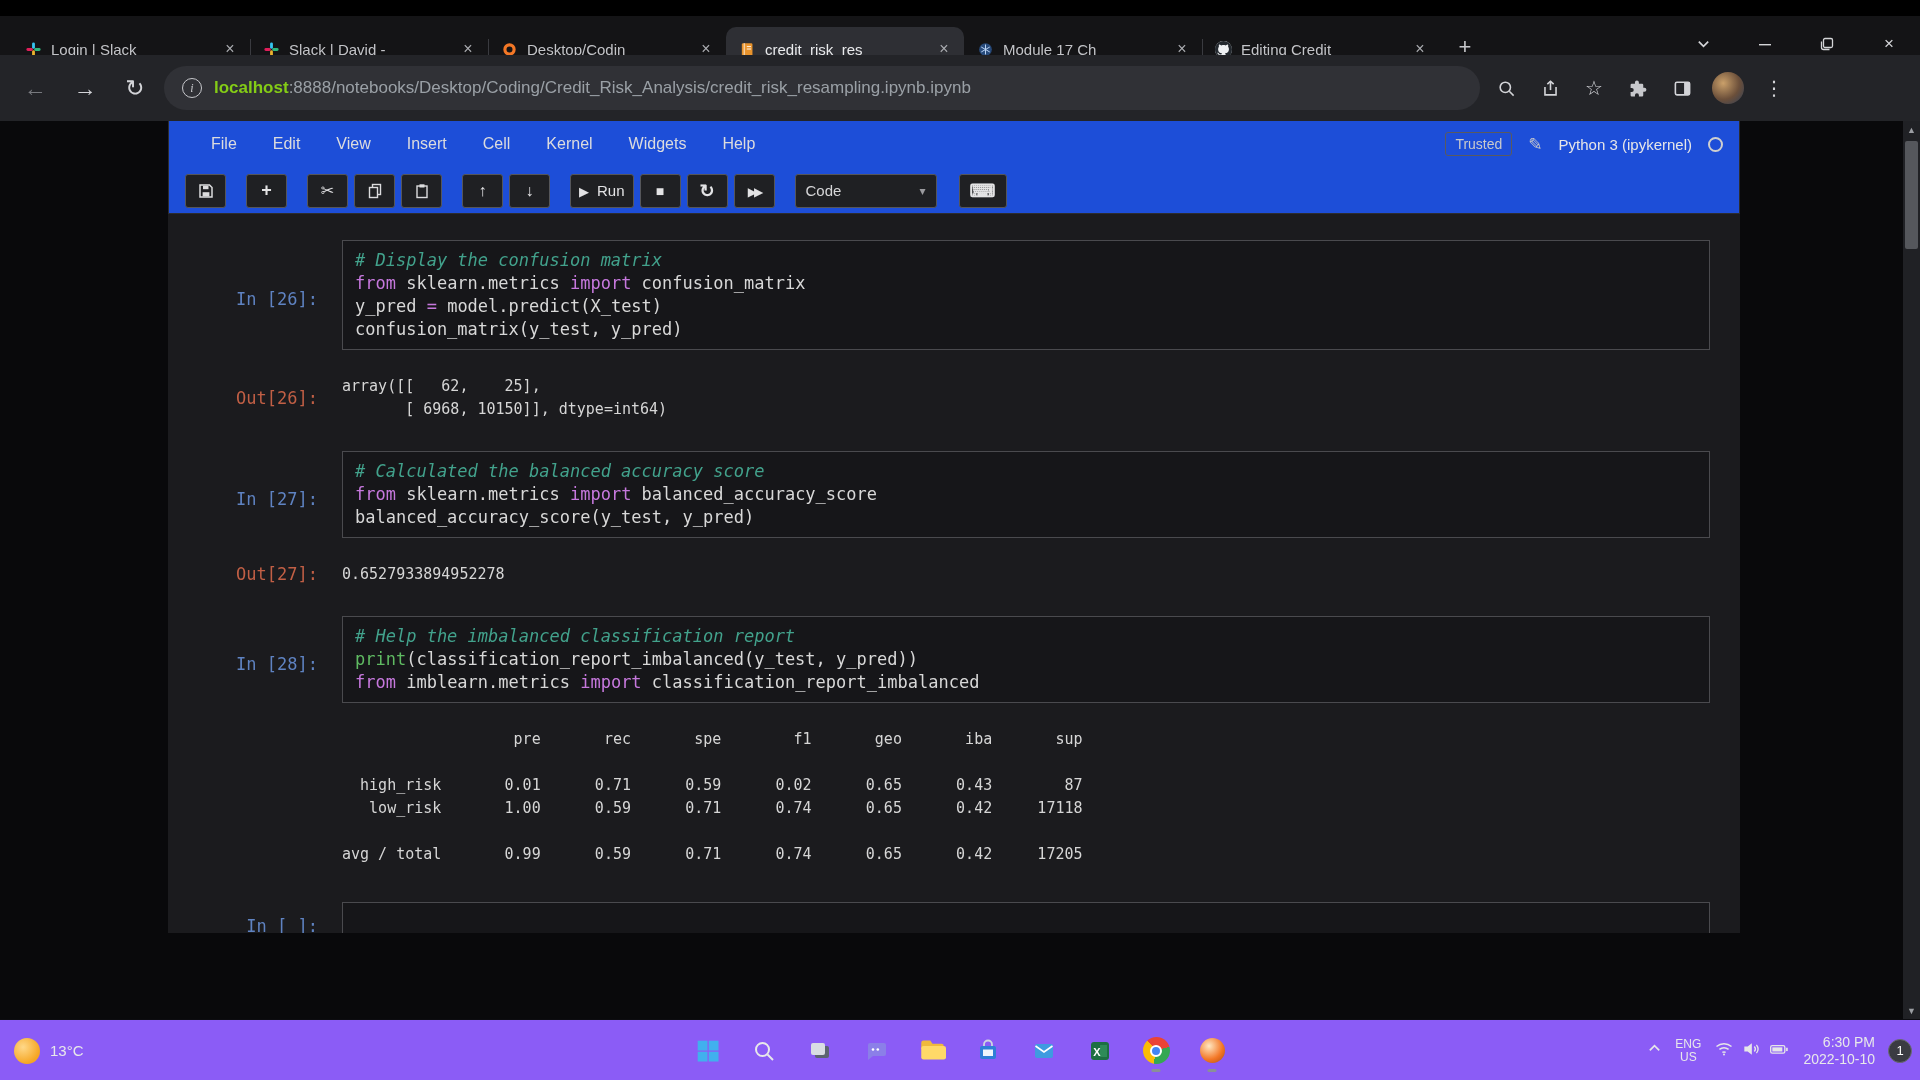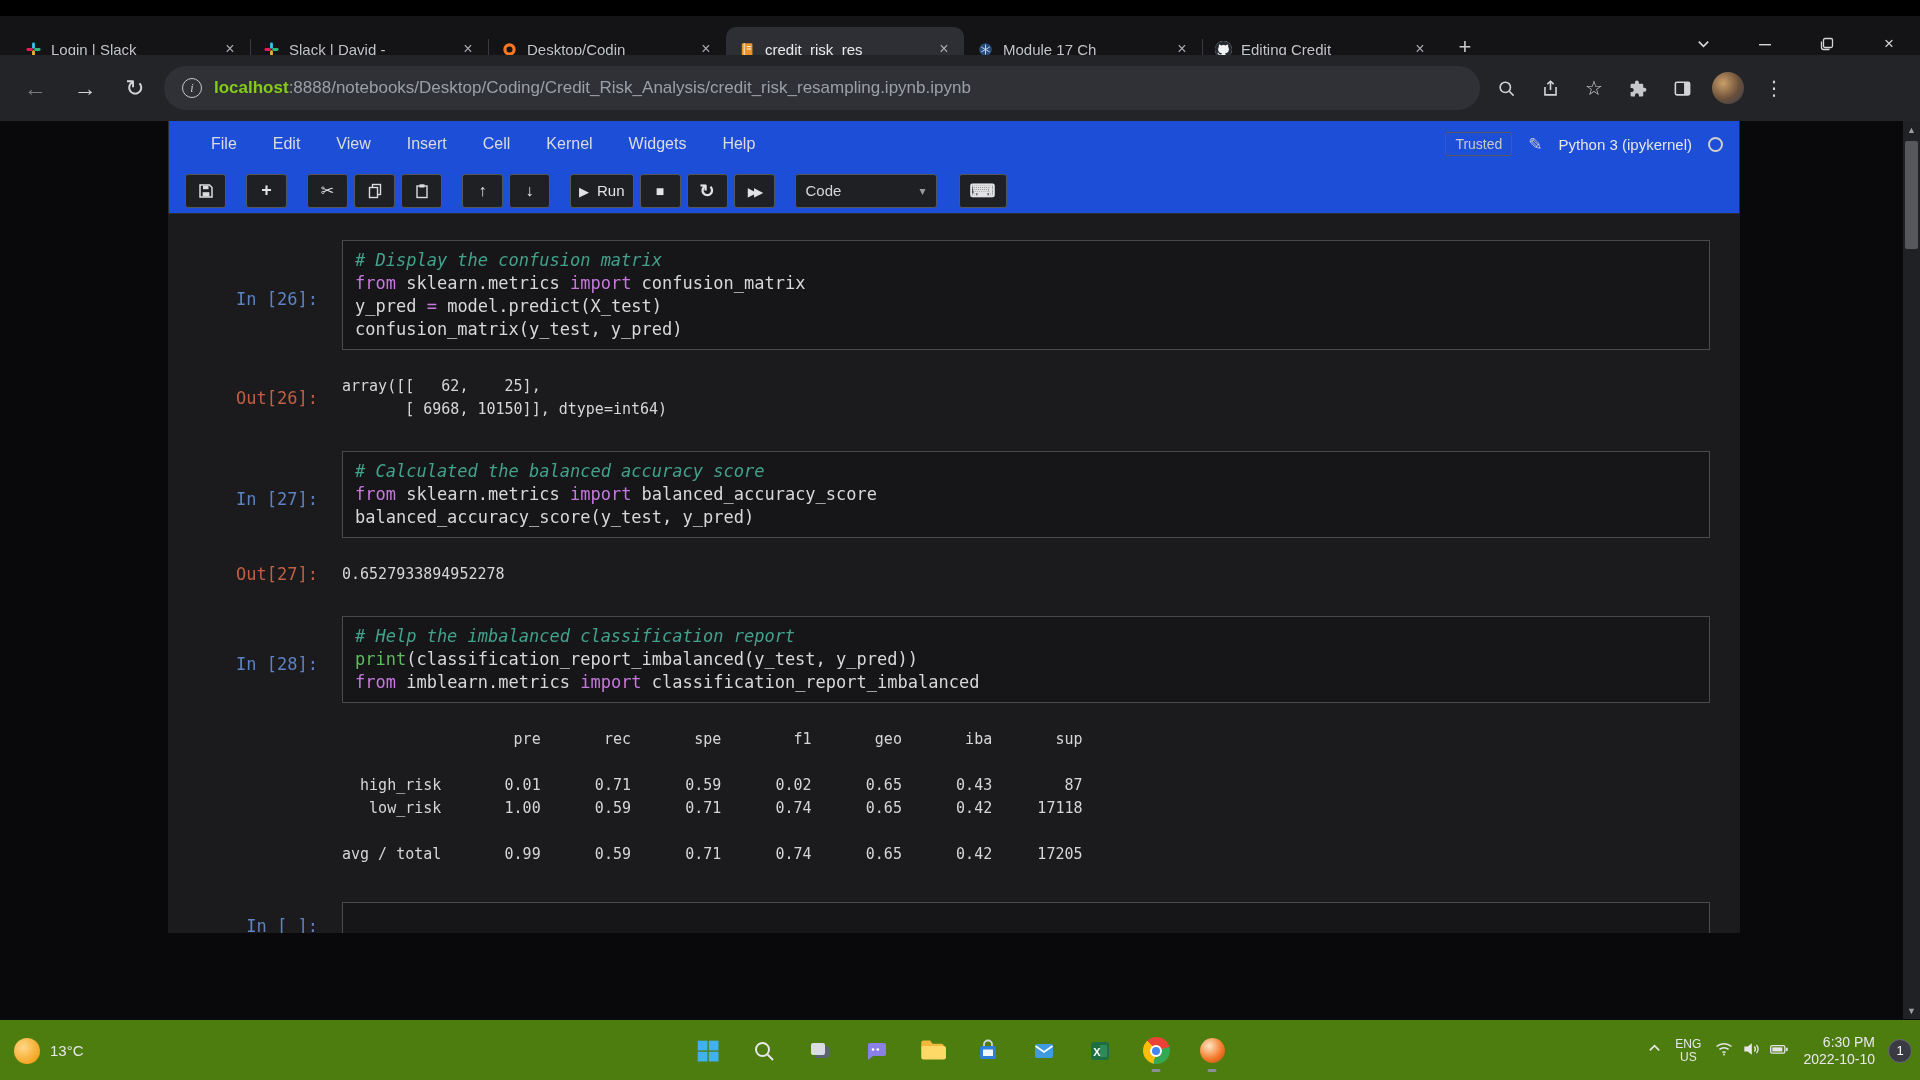--- a/index.html
+++ b/index.html
@@ -72,21 +72,21 @@
   .tok-pl{color:var(--code)}
   .out-text{font-size:15px;line-height:23px;color:#d6d6d6;padding-top:9px;white-space:pre}
 
   
   .vscroll{position:absolute;right:0;top:0;width:17px;height:898px;background:#202125}
   .sb-arrow{height:17px;display:flex;align-items:center;justify-content:center;color:#9b9ea3;font-size:9px}
   .sb-arrow.bottom{position:absolute;bottom:0;left:0;right:0}
   .sb-thumb{position:absolute;top:20px;left:2px;width:13px;height:108px;background:#55575c;border-radius:2px}
 
   
-  .taskbar{position:absolute;bottom:0;left:0;width:1920px;height:61px;background:#4d7c0f;border-top:1px solid #0c0c10}
+  .taskbar{position:absolute;bottom:0;left:0;width:1920px;height:61px;background:#8b5cf6;border-top:1px solid #0c0c10}
   .tb-left{position:absolute;left:14px;top:0;height:61px;display:flex;align-items:center;gap:10px;color:#e8e8ea;font-size:15px}
   .weather-ic{width:26px;height:26px;border-radius:50%;background:radial-gradient(circle at 35% 35%,#ffd889,#f5a623 70%)}
   .tb-center{position:absolute;left:50%;transform:translateX(-50%);top:0;height:61px;display:flex;align-items:center;gap:10px}
   .tb-icon{width:46px;height:46px;border-radius:6px;display:flex;align-items:center;justify-content:center;position:relative}
   .tb-icon.running::after{content:"";position:absolute;bottom:2px;left:50%;transform:translateX(-50%);width:9px;height:3px;border-radius:2px;background:#8a8f98}
   .chrome-ball{width:27px;height:27px;border-radius:50%;background:conic-gradient(from -45deg,#ea4335 0 33%,#34a853 33% 66%,#fbbc05 66% 100%);display:flex;align-items:center;justify-content:center}
   .chrome-core{width:12px;height:12px;border-radius:50%;background:#4285f4;border:2.5px solid #fff}
   .jup-ball{width:25px;height:25px;border-radius:50%;background:radial-gradient(circle at 36% 32%,#ffe7c2,#f37726 58%,#a84a12)}
   .tb-right{position:absolute;right:8px;top:0;height:61px;display:flex;align-items:center;gap:13px;color:#e8e8ea}
   .lang{font-size:12px;line-height:13px;text-align:center}

